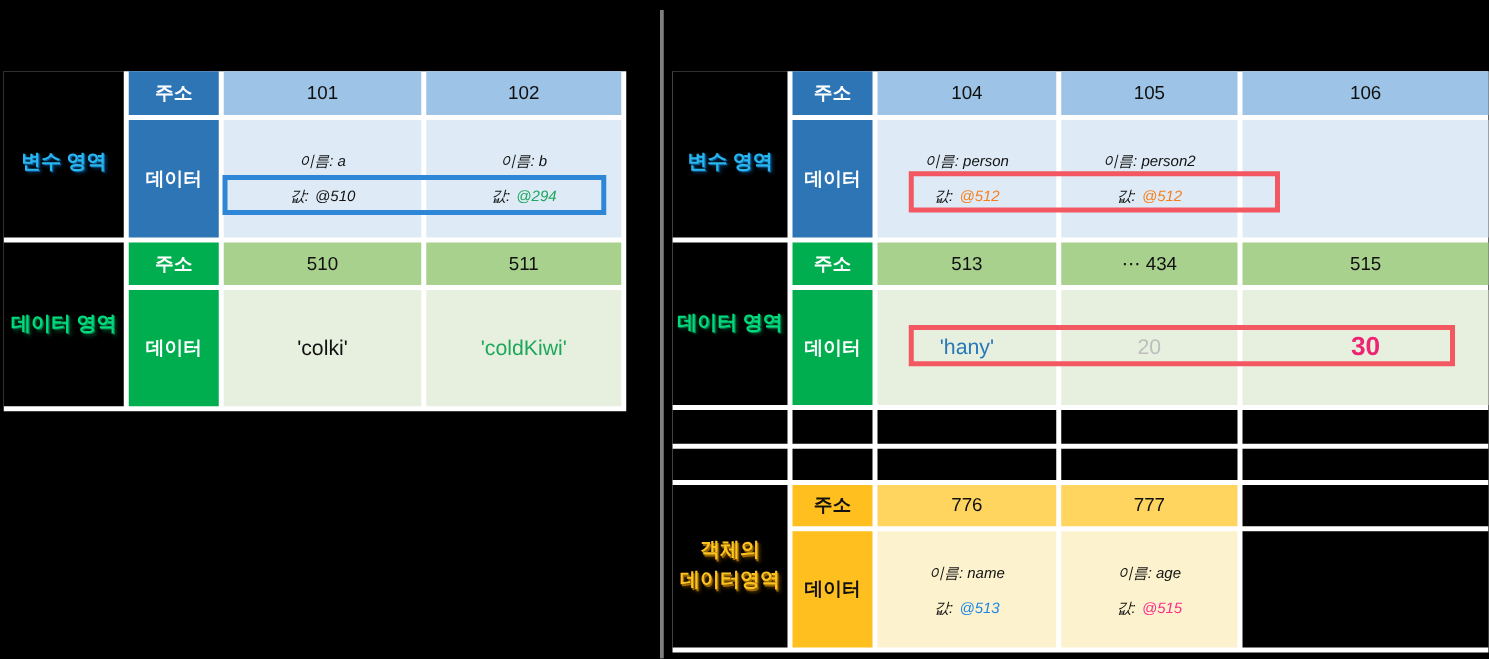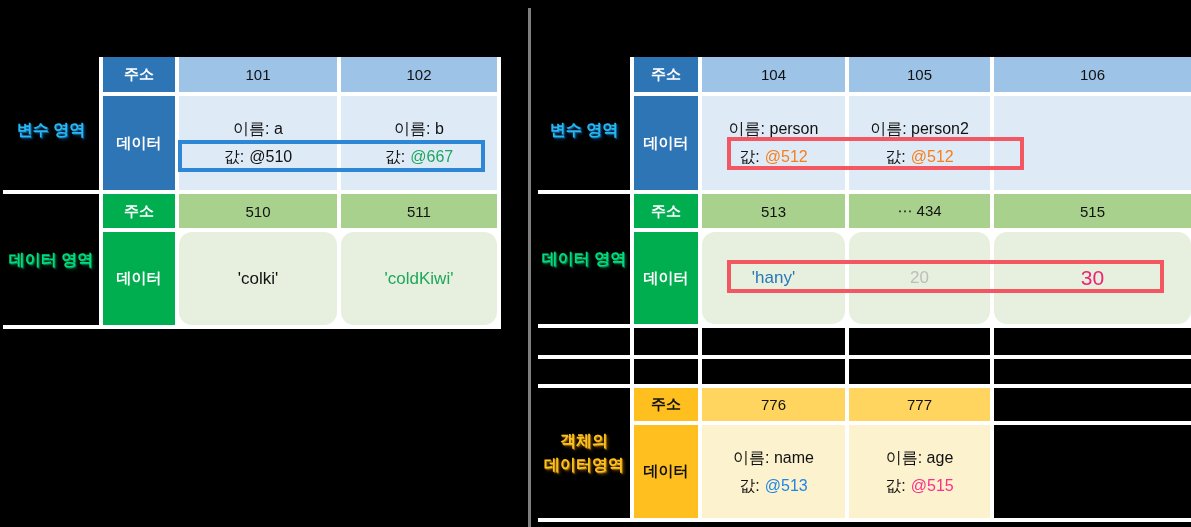--- a/index.html
+++ b/index.html
@@ -15,37 +15,37 @@
   .black{background:#000;}
   .hdr{font-weight:bold;font-size:15px;color:#fff;}
   .hdr-blue{background:var(--blue_header,#2E75B6);}
   .hdr-green{background:var(--green_header,#00AE50);}
   .hdr-amber{background:var(--amber_header,#FFC01F);color:#111;}
   .addr{font-size:15px;color:#111;}
   .addr-blue{background:var(--blue_address,#9DC3E6);}
   .addr-green{background:var(--green_address,#A9D18E);}
   .addr-amber{background:var(--amber_address,#FFD45F);}
   .data-blue{background:var(--blue_data,#DEEBF7);}
-  .data-green{background:var(--green_data,#E7F0DE);border-radius:13px;}
+  .data-green{background:var(--green_data,#E7F0DE);}
   .data-amber{background:var(--amber_data,#FDF2CE);}
-  .entry{font-size:16px;color:#111;line-height:28px;}
+  .entry{font-size:12px;color:#111;line-height:28px;font-style:italic;}
   .entry .v{margin-left:5px;}
   .single{font-size:17px;color:#111;}
   .label{font-weight:bold;font-size:16px;line-height:24px;}
   .label-cyan{color:var(--label_cyan,#29B7F0);text-shadow:1px 1px 0 #0f5d96,2px 2px 3px #083e66;margin-top:13px;}
   .label-green{color:var(--label_green,#00DC7D);text-shadow:1px 1px 0 #067a47,2px 2px 3px #034d2c;}
   .label-yellow{color:var(--label_yellow,#FFC320);text-shadow:1px 1px 0 #9c6a05,2px 2px 3px #6b4603;}
   .v-green{color:var(--value_green,#1EA75C);}
   .v-orange{color:var(--value_orange,#F87E1B);}
   .v-blue{color:var(--value_blue,#2877B8);}
   .v-gray{color:var(--value_gray,#BDBDBD);}
   .v-pink{color:var(--value_pink,#EE2472);}
   .v-linkblue{color:var(--value_link_blue,#1D86E8);}
   .v-magenta{color:var(--value_magenta,#FC2E8A);}
-  .big{font-size:21px;}
+  .big{font-size:21px;font-weight:bold;}
   .hlbox{position:absolute;border-style:solid;border-width:4px;background:transparent;}
   .hlbox.blue{left:178px;top:140px;width:299px;height:24px;border-color:var(--box_blue,#2E86D6);}
   .hlbox.red-vars{left:727px;top:137px;width:289px;height:25px;border-color:var(--box_red,#F25762);}
   .hlbox.red-data{left:727px;top:260px;width:429px;height:25px;border-color:var(--box_red,#F25762);}
   
   .l-label1{grid-row:1/3;grid-column:1;}
   .l-label2{grid-row:3/5;grid-column:1;}
   .r-label1{grid-row:1/3;grid-column:1;}
   .r-label2{grid-row:3/5;grid-column:1;}
   .r-label3{grid-row:7/9;grid-column:1;}
@@ -64,21 +64,21 @@
     <div class="cell hdr hdr-blue">주소</div>
     <div class="cell addr addr-blue">101</div>
     <div class="cell addr addr-blue">102</div>
     <div class="cell hdr hdr-blue">데이터</div>
     <div class="cell data-blue entry">
       <div>이름: a</div>
       <div><span>값:</span><span class="v">@510</span></div>
     </div>
     <div class="cell data-blue entry">
       <div>이름: b</div>
-      <div><span>값:</span><span class="v v-green">@667</span></div>
+      <div><span>값:</span><span class="v v-green">@294</span></div>
     </div>
     <div class="cell black l-label2">
       <span class="label label-green">데이터 영역</span>
     </div>
     <div class="cell hdr hdr-green">주소</div>
     <div class="cell addr addr-green">510</div>
     <div class="cell addr addr-green">511</div>
     <div class="cell hdr hdr-green">데이터</div>
     <div class="cell data-green single">'colki'</div>
     <div class="cell data-green single v-green">'coldKiwi'</div>

